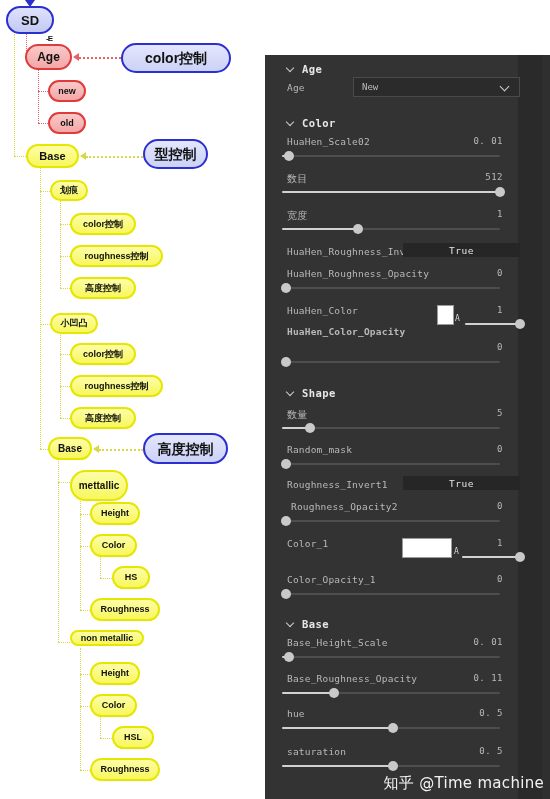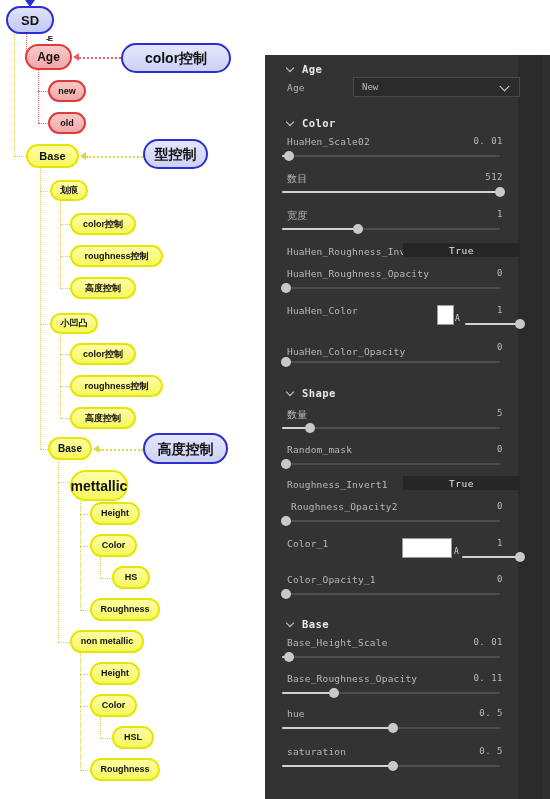--- a/index.html
+++ b/index.html
@@ -335,36 +335,36 @@
       </div>
       <div class="node yellow" style="left: 70px; top: 375px; width: 93px; height: 22px; font-size: 9px;">
         <span>roughness控制</span>
       </div>
       <div class="node yellow" style="left: 70px; top: 407px; width: 66px; height: 22px; font-size: 9px;">
         <span>高度控制</span>
       </div>
       <div class="node yellow" style="left: 48px; top: 437px; width: 44px; height: 23px; font-size: 10px;">
         <span>Base</span>
       </div>
-      <div class="node yellow" style="left: 70px; top: 470px; width: 58px; height: 31px; font-size: 14px;">
+      <div class="node yellow" style="left: 70px; top: 470px; width: 58px; height: 31px; font-size: 10px;">
         <span>mettallic</span>
       </div>
       <div class="node yellow" style="left: 90px; top: 502px; width: 50px; height: 23px; font-size: 9px;">
         <span>Height</span>
       </div>
       <div class="node yellow" style="left: 90px; top: 534px; width: 47px; height: 23px; font-size: 9px;">
         <span>Color</span>
       </div>
       <div class="node yellow" style="left: 112px; top: 566px; width: 38px; height: 23px; font-size: 9px;">
         <span>HS</span>
       </div>
       <div class="node yellow" style="left: 90px; top: 598px; width: 70px; height: 23px; font-size: 9px;">
         <span>Roughness</span>
       </div>
-      <div class="node yellow" style="left: 70px; top: 630px; width: 74px; height: 23px; font-size: 9px;">
+      <div class="node yellow" style="left: 70px; top: 630px; width: 74px; height: 16px; font-size: 9px;">
         <span>non metallic</span>
       </div>
       <div class="node yellow" style="left: 90px; top: 662px; width: 50px; height: 23px; font-size: 9px;">
         <span>Height</span>
       </div>
       <div class="node yellow" style="left: 90px; top: 694px; width: 47px; height: 23px; font-size: 9px;">
         <span>Color</span>
       </div>
       <div class="node yellow" style="left: 112px; top: 726px; width: 42px; height: 23px; font-size: 9px;">
         <span>HSL</span>
@@ -435,21 +435,21 @@
       </div>
       <div class="row-label" style="left: 22px; top: 250px;">HuaHen_Color</div>
       <div class="swatch" style="left: 172px; top: 250px; width: 17px; height: 20px; background: rgb(255, 255, 255);"></div>
       <div class="alabel" style="left: 190px; top: 259px;">A</div>
       <div class="row-value" style="left: 198px; width: 40px; top: 250px;">1</div>
       <div class="slider" style="left: 200px; top: 264px; width: 55px;">
         <div class="track"></div>
         <div class="fill" style="width:100%"></div>
         <div class="knob" style="left:100%"></div>
       </div>
-      <div class="row-label" style="left: 22px; top: 291px;">HuaHen_Color_Opacity</div>
+      <div class="row-label" style="left: 22px; top: 271px; font-weight: bold;">HuaHen_Color_Opacity</div>
       <div class="row-value" style="left: 188px; width: 50px; top: 287px;">0</div>
       <div class="slider" style="left: 17px; top: 302px; width: 218px;">
         <div class="track"></div>
         <div class="fill" style="width:2%"></div>
         <div class="knob" style="left:2%"></div>
       </div>
       <div class="sec-header" style="top: 332px;">
         <span class="chev"></span>
         <span>Shape</span>
       </div>
@@ -520,13 +520,14 @@
         <div class="knob" style="left:51%"></div>
       </div>
       <div class="row-label" style="left: 22px; top: 691px;">saturation</div>
       <div class="row-value" style="left: 188px; width: 50px; top: 691px;">0. 5</div>
       <div class="slider" style="left: 17px; top: 706px; width: 218px;">
         <div class="track"></div>
         <div class="fill" style="width:51%"></div>
         <div class="knob" style="left:51%"></div>
       </div>
     </div>
+  <div id="watermark">知乎 @Time machine</div>
 </div>
 
 </body></html>

